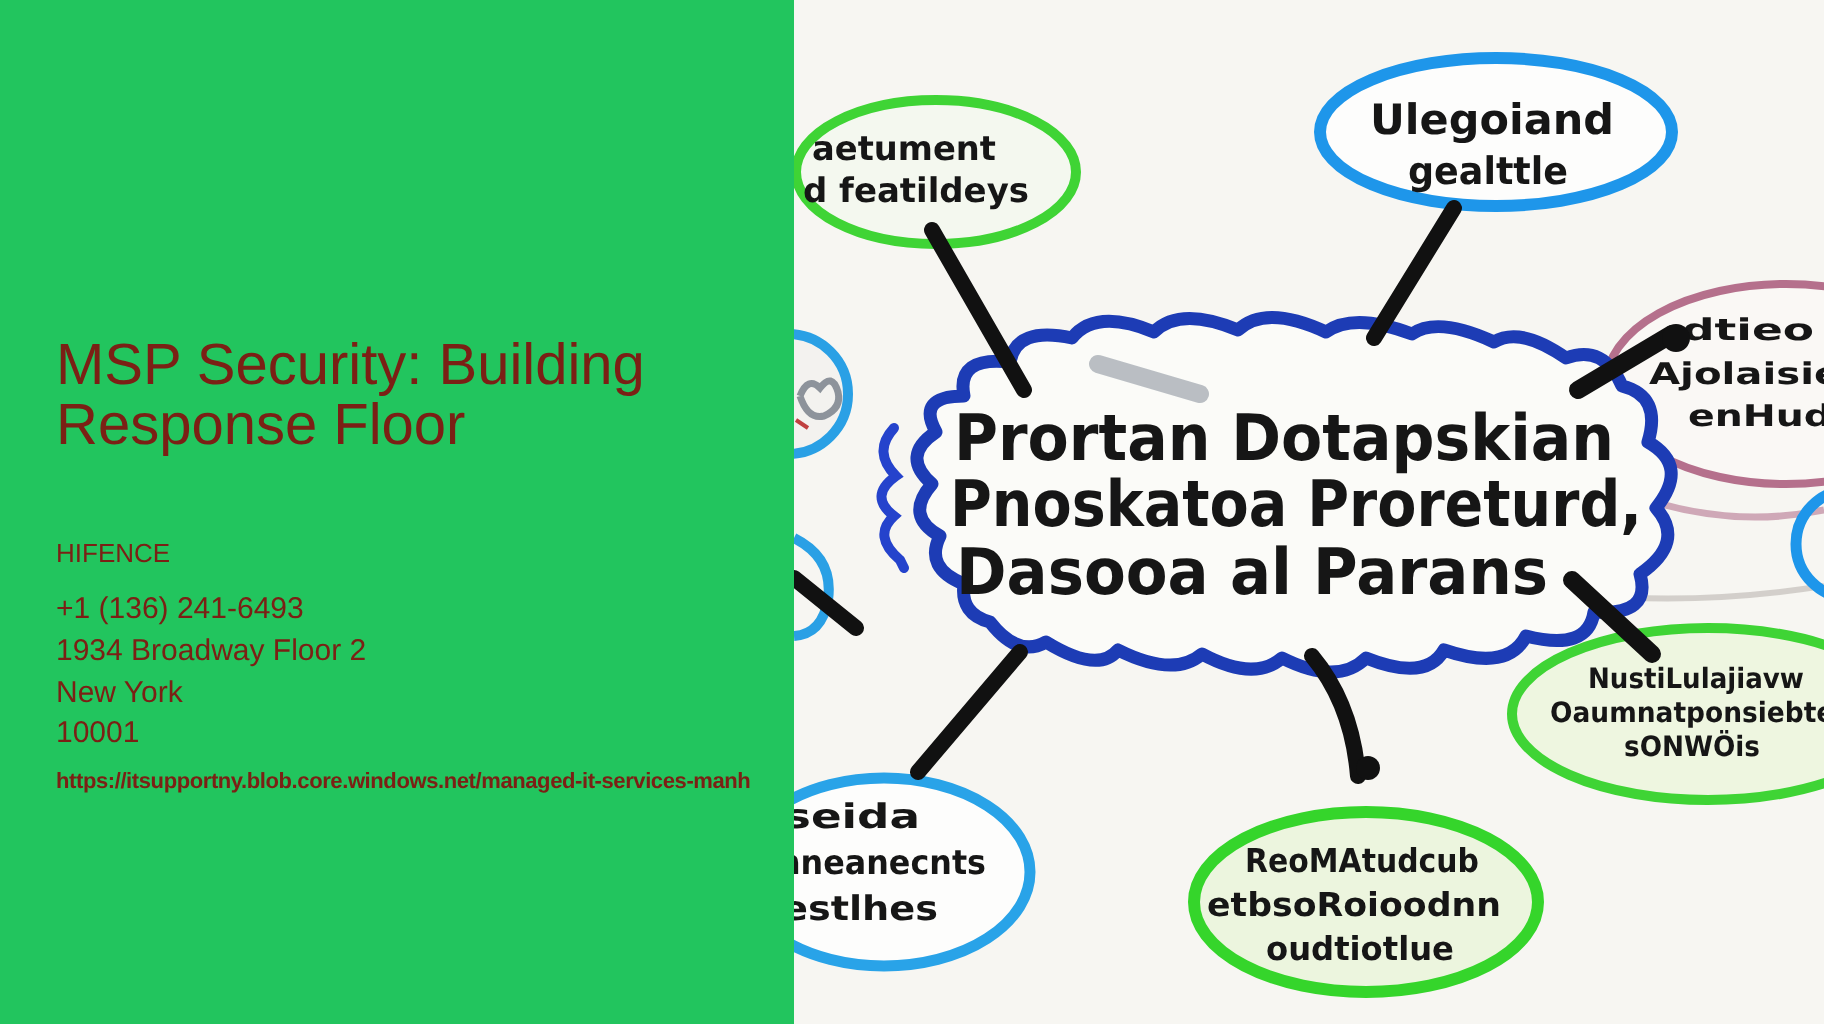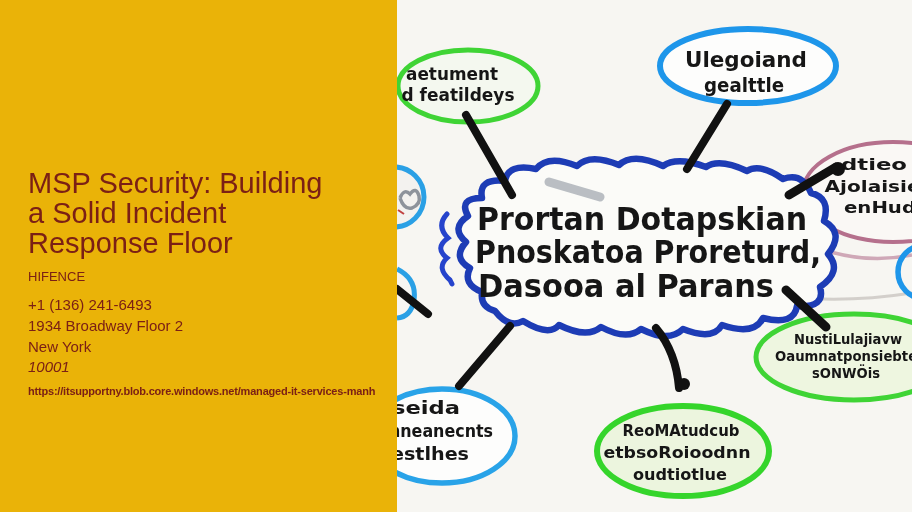--- a/index.html
+++ b/index.html
@@ -1,45 +1,44 @@
 <!DOCTYPE html>
 <html><head>
 <meta charset="utf-8">
 <style>
   html,body{margin:0;padding:0;}
   .page{position:relative;width:912px;height:512px;display:flex;overflow:hidden;
         font-family:"Liberation Sans",sans-serif;background:#f7f6f2;}
-  .sidebar{position:relative;width:397px;height:512px;flex:none;background:#eab308;}
+  .sidebar{position:relative;width:397px;height:512px;flex:none;background:#22c55e;}
   .sidebar *{color:#7b2015;}
   .title{position:absolute;left:28px;top:168px;width:355px;margin:0;
          font-size:29px;line-height:30px;font-weight:400;}
   .title span{display:block;}
   .company{position:absolute;left:28px;top:269px;font-size:13px;}
   .infoline{position:absolute;left:28px;font-size:15px;}
   .phone{top:296px;}
   .street{top:317px;}
   .city{top:338px;text-align:right;}
-  .zip{top:358px;font-style:italic;}
+  .zip{top:358px;}
   .url{position:absolute;left:28px;top:381px;font-size:11px;line-height:21.5px;
        letter-spacing:-0.2px;text-decoration:none;cursor:pointer;font-weight:bold;}
   .url span{display:block;white-space:nowrap;}
   .diagram{position:relative;width:515px;height:512px;flex:none;background:#f7f6f2;overflow:hidden;}
   .diagram svg{display:block;}
   .diagram text{font-family:"DejaVu Sans",sans-serif;font-weight:bold;fill:#161616;}
   .cloud-text{fill:#0d0d0d;}
 </style>
 </head>
 <body>
 
 <div class="page">
 
   <aside class="sidebar">
     <h1 class="title">
       <span>MSP Security: Building</span>
-      <span>a Solid Incident</span>
       <span>Response Floor</span>
     </h1>
     <div class="company">HIFENCE</div>
     <div class="infoline phone">+1 (136) 241-6493</div>
     <div class="infoline street">1934 Broadway Floor 2</div>
     <div class="infoline city">New York</div>
     <div class="infoline zip">10001</div>
     <a class="url">
       <span>https://itsupportny.blob.core.windows.net/managed-it-services-manh</span>
     </a>

